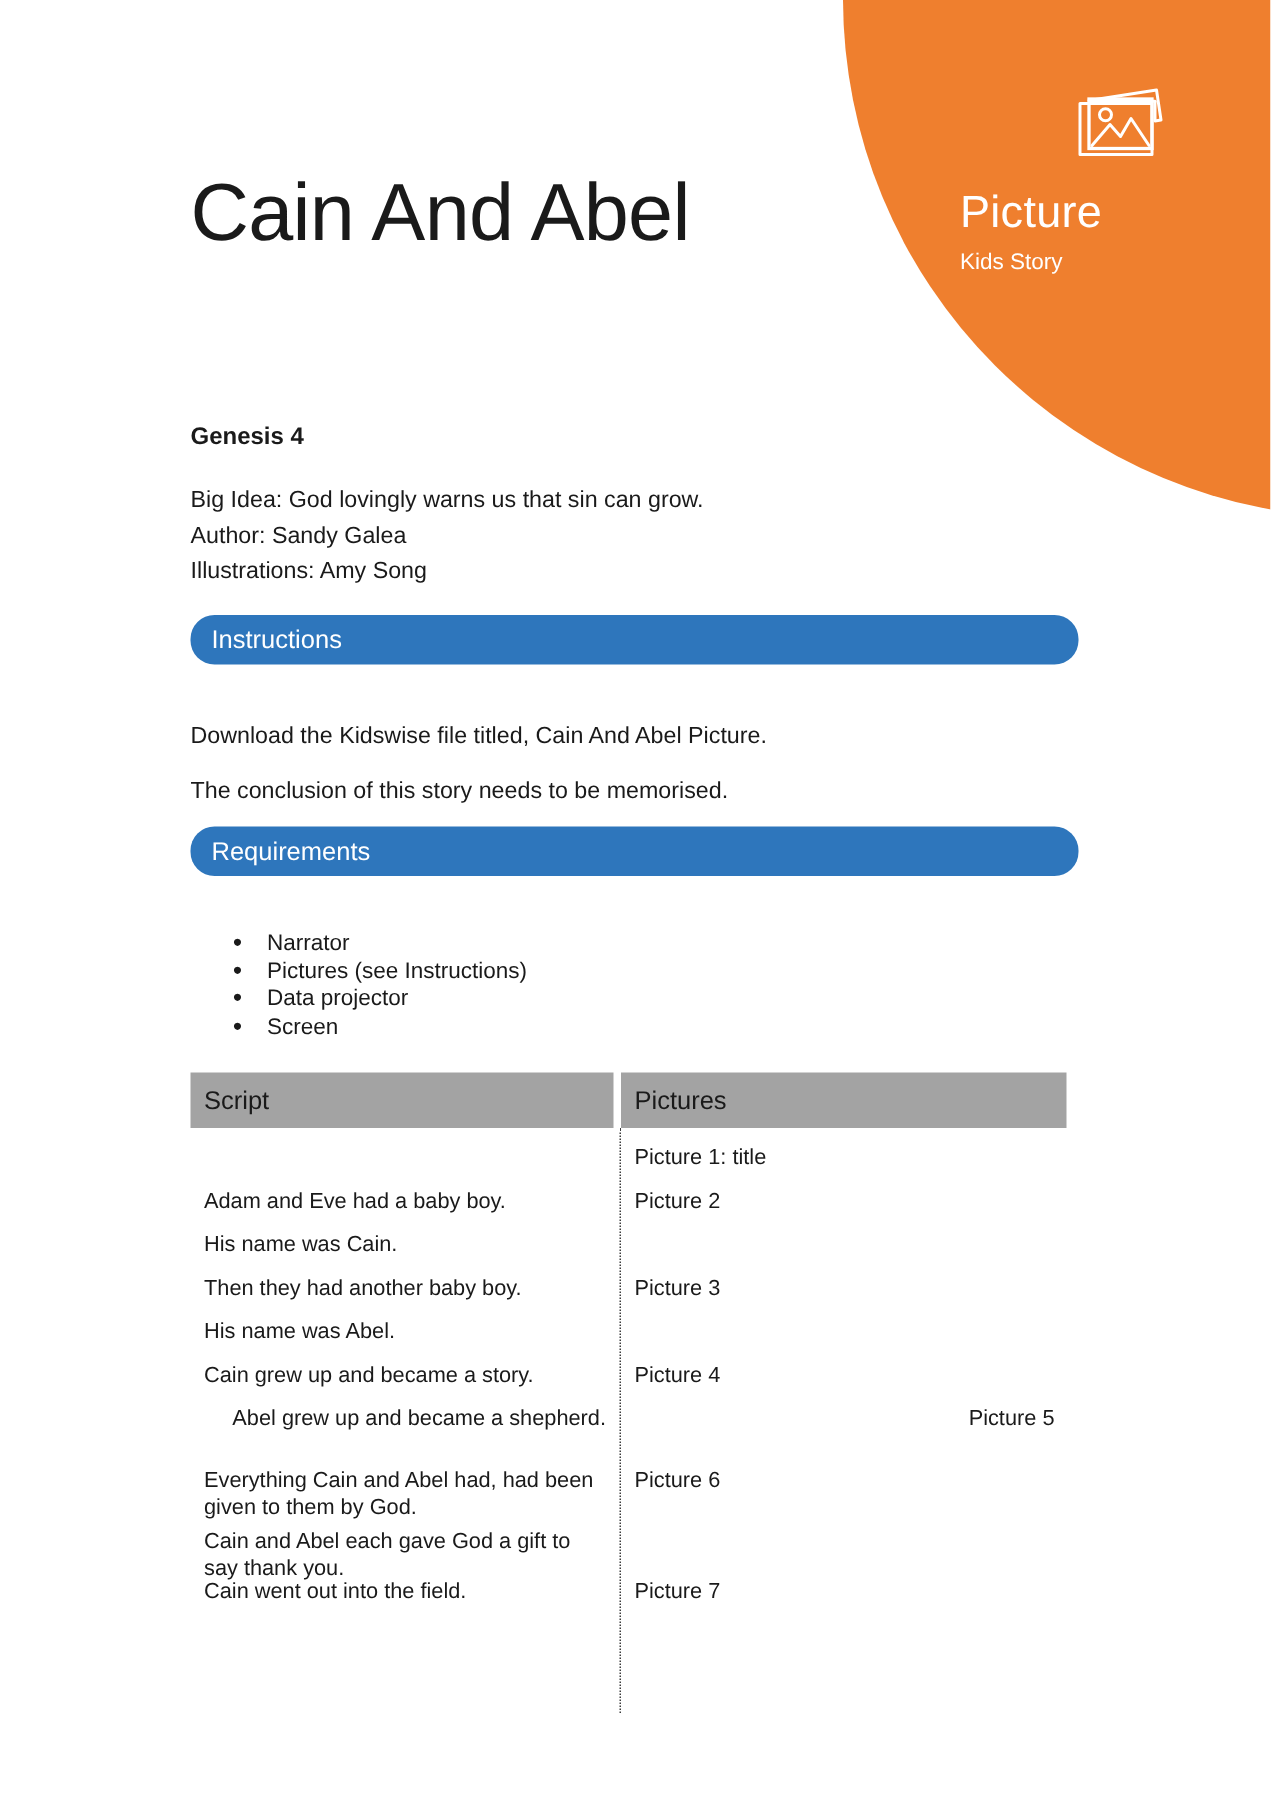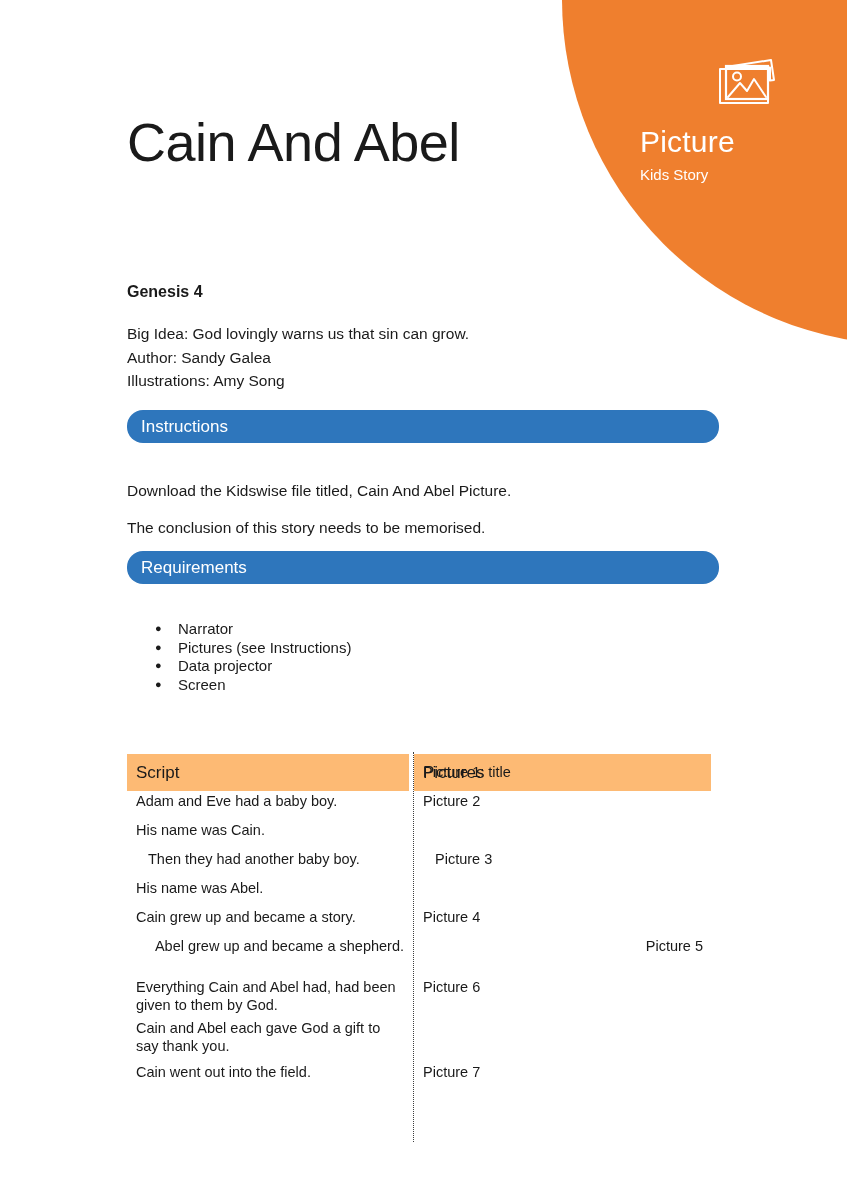--- a/index.html
+++ b/index.html
@@ -173,23 +173,22 @@
     width: 584px;
   }
   .table-head {
     position: relative;
     height: 37px;
   }
   .th {
     position: absolute;
     top: 0;
     height: 37px;
-    background: #fdba74;
+    background: #a3a3a3;
     box-sizing: border-box;
-    margin-top: 39px;
   }
   .th-label {
     position: absolute;
     left: 9px;
     top: 50%;
     transform: translateY(-50%);
     font-size: 17px;
     font-weight: 400;
     color: #1a1a1a;
     white-space: nowrap;
@@ -302,21 +301,21 @@
             <div class="cell cell-picture">Picture 1: title</div>
           </div>
           <div class="row" style="position: absolute; top: 40px; left: 0px; right: 0px; height: 29px;">
             <div class="cell cell-script">Adam and Eve had a baby boy.</div>
             <div class="cell cell-picture">Picture 2</div>
           </div>
           <div class="row" style="position: absolute; top: 69px; left: 0px; right: 0px; height: 29px;">
             <div class="cell cell-script">His name was Cain.</div>
             <div class="cell cell-picture"></div>
           </div>
-          <div class="row" style="position: absolute; top: 98px; left: 12px; right: 0px; height: 29px;">
+          <div class="row" style="position: absolute; top: 98px; left: 0px; right: 0px; height: 29px;">
             <div class="cell cell-script">Then they had another baby boy.</div>
             <div class="cell cell-picture">Picture 3</div>
           </div>
           <div class="row" style="position: absolute; top: 127px; left: 0px; right: 0px; height: 29px;">
             <div class="cell cell-script">His name was Abel.</div>
             <div class="cell cell-picture"></div>
           </div>
           <div class="row" style="position: absolute; top: 156px; left: 0px; right: 0px; height: 29px;">
             <div class="cell cell-script">Cain grew up and became a story.</div>
             <div class="cell cell-picture">Picture 4</div>
@@ -326,21 +325,21 @@
             <div class="cell cell-picture">Picture 5</div>
           </div>
           <div class="row" style="position: absolute; top: 226px; left: 0px; right: 0px; height: 41px;">
             <div class="cell cell-script">Everything Cain and Abel had, had been given to them by God.</div>
             <div class="cell cell-picture">Picture 6</div>
           </div>
           <div class="row" style="position: absolute; top: 267px; left: 0px; right: 0px; height: 41px;">
             <div class="cell cell-script">Cain and Abel each gave God a gift to say thank you.</div>
             <div class="cell cell-picture"></div>
           </div>
-          <div class="row" style="position: absolute; top: 311px; left: 0px; right: 0px; height: 29px;">
+          <div class="row" style="position: absolute; top: 300px; left: 0px; right: 0px; height: 29px;">
             <div class="cell cell-script">Cain went out into the field.</div>
             <div class="cell cell-picture">Picture 7</div>
           </div>
         </div>
     </div>
 
   </div>
 </div>
 
 </body></html>

